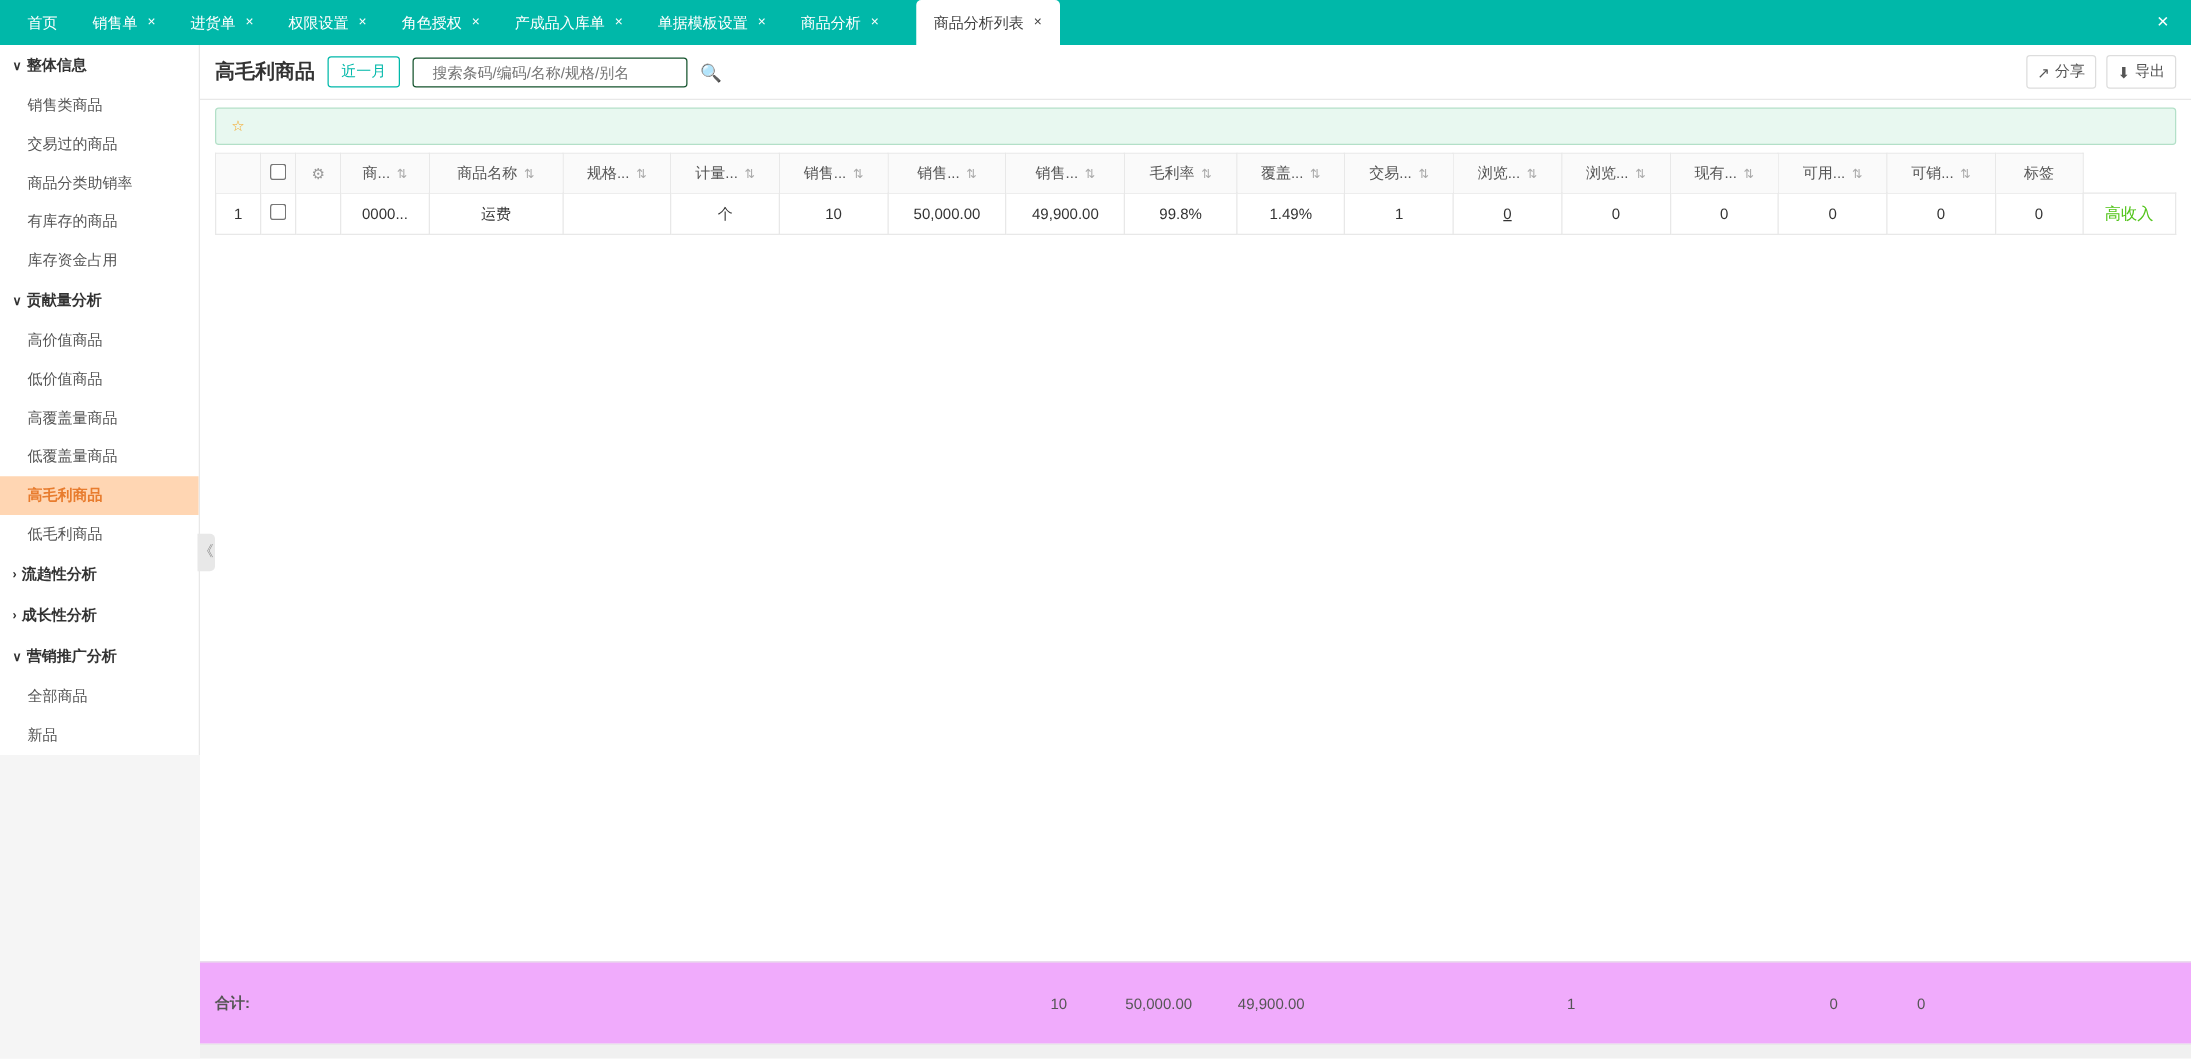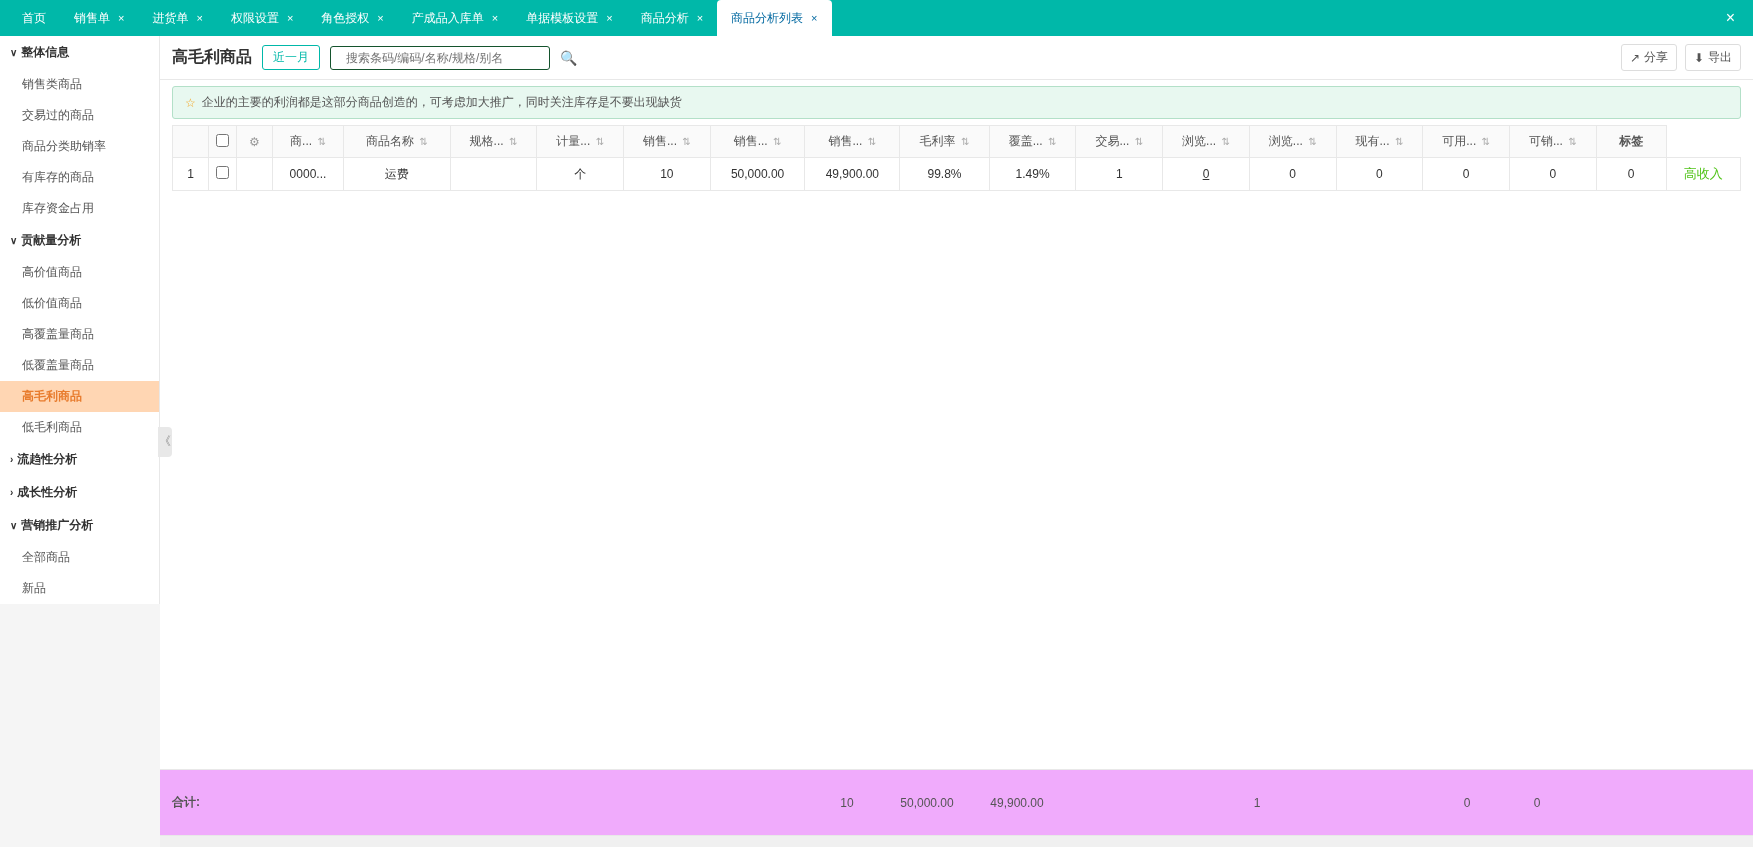--- a/index.html
+++ b/index.html
@@ -18,21 +18,21 @@
       color: #fff;
       padding: 0 14px;
       height: 36px;
       display: flex;
       align-items: center;
       cursor: pointer;
       white-space: nowrap;
       font-size: 13px;
       gap: 4px;
     }
-    .nav-tab.active { background: #fff; color: #0369a1; border-radius: 4px 4px 0 0; }
+    .nav-tab.active { background: #fff; color: #404040; border-radius: 4px 4px 0 0; margin-left: 16px; }
     .nav-tab .close-x { font-size: 11px; margin-left: 4px; color: inherit; }
     .nav-close-btn {
       margin-left: auto;
       color: #fff;
       cursor: pointer;
       font-size: 16px;
       padding: 0 10px;
     }
 
     
@@ -200,21 +200,21 @@
       color: #333;
       text-align: center;
       white-space: nowrap;
     }
     .col-no { width: 36px; }
     .col-checkbox { width: 28px; }
     .tag-high-income {
       color: #52c41a;
       font-size: 13px;
     }
-    .tag-col { width: 70px; font-weight: bold; }
+    .tag-col { width: 70px; }
     .underline { text-decoration: underline; cursor: pointer; color: #333; }
 
     
     .table-footer {
       background: #f0abfc;
       border-top: 1px solid #e8e8e8;
       padding: 24px 12px;
       display: flex;
       align-items: center;
       gap: 0;
@@ -381,21 +381,20 @@
         </button>
         <button class="toolbar-action-btn">
           <span>⬇</span>
           <span>导出</span>
         </button>
       </div>
     </div>
 
     <div class="info-bar">
       <span class="info-icon">☆</span>
-      <span>企业的主要的利润都是这部分商品创造的，可考虑加大推广，同时关注库存是不要出现缺货</span>
     </div>
 
     <div class="table-wrapper">
       <table>
         <thead>
           <tr>
             <th class="col-no"></th>
             <th class="col-checkbox">
               <input type="checkbox" style="">
             </th>

